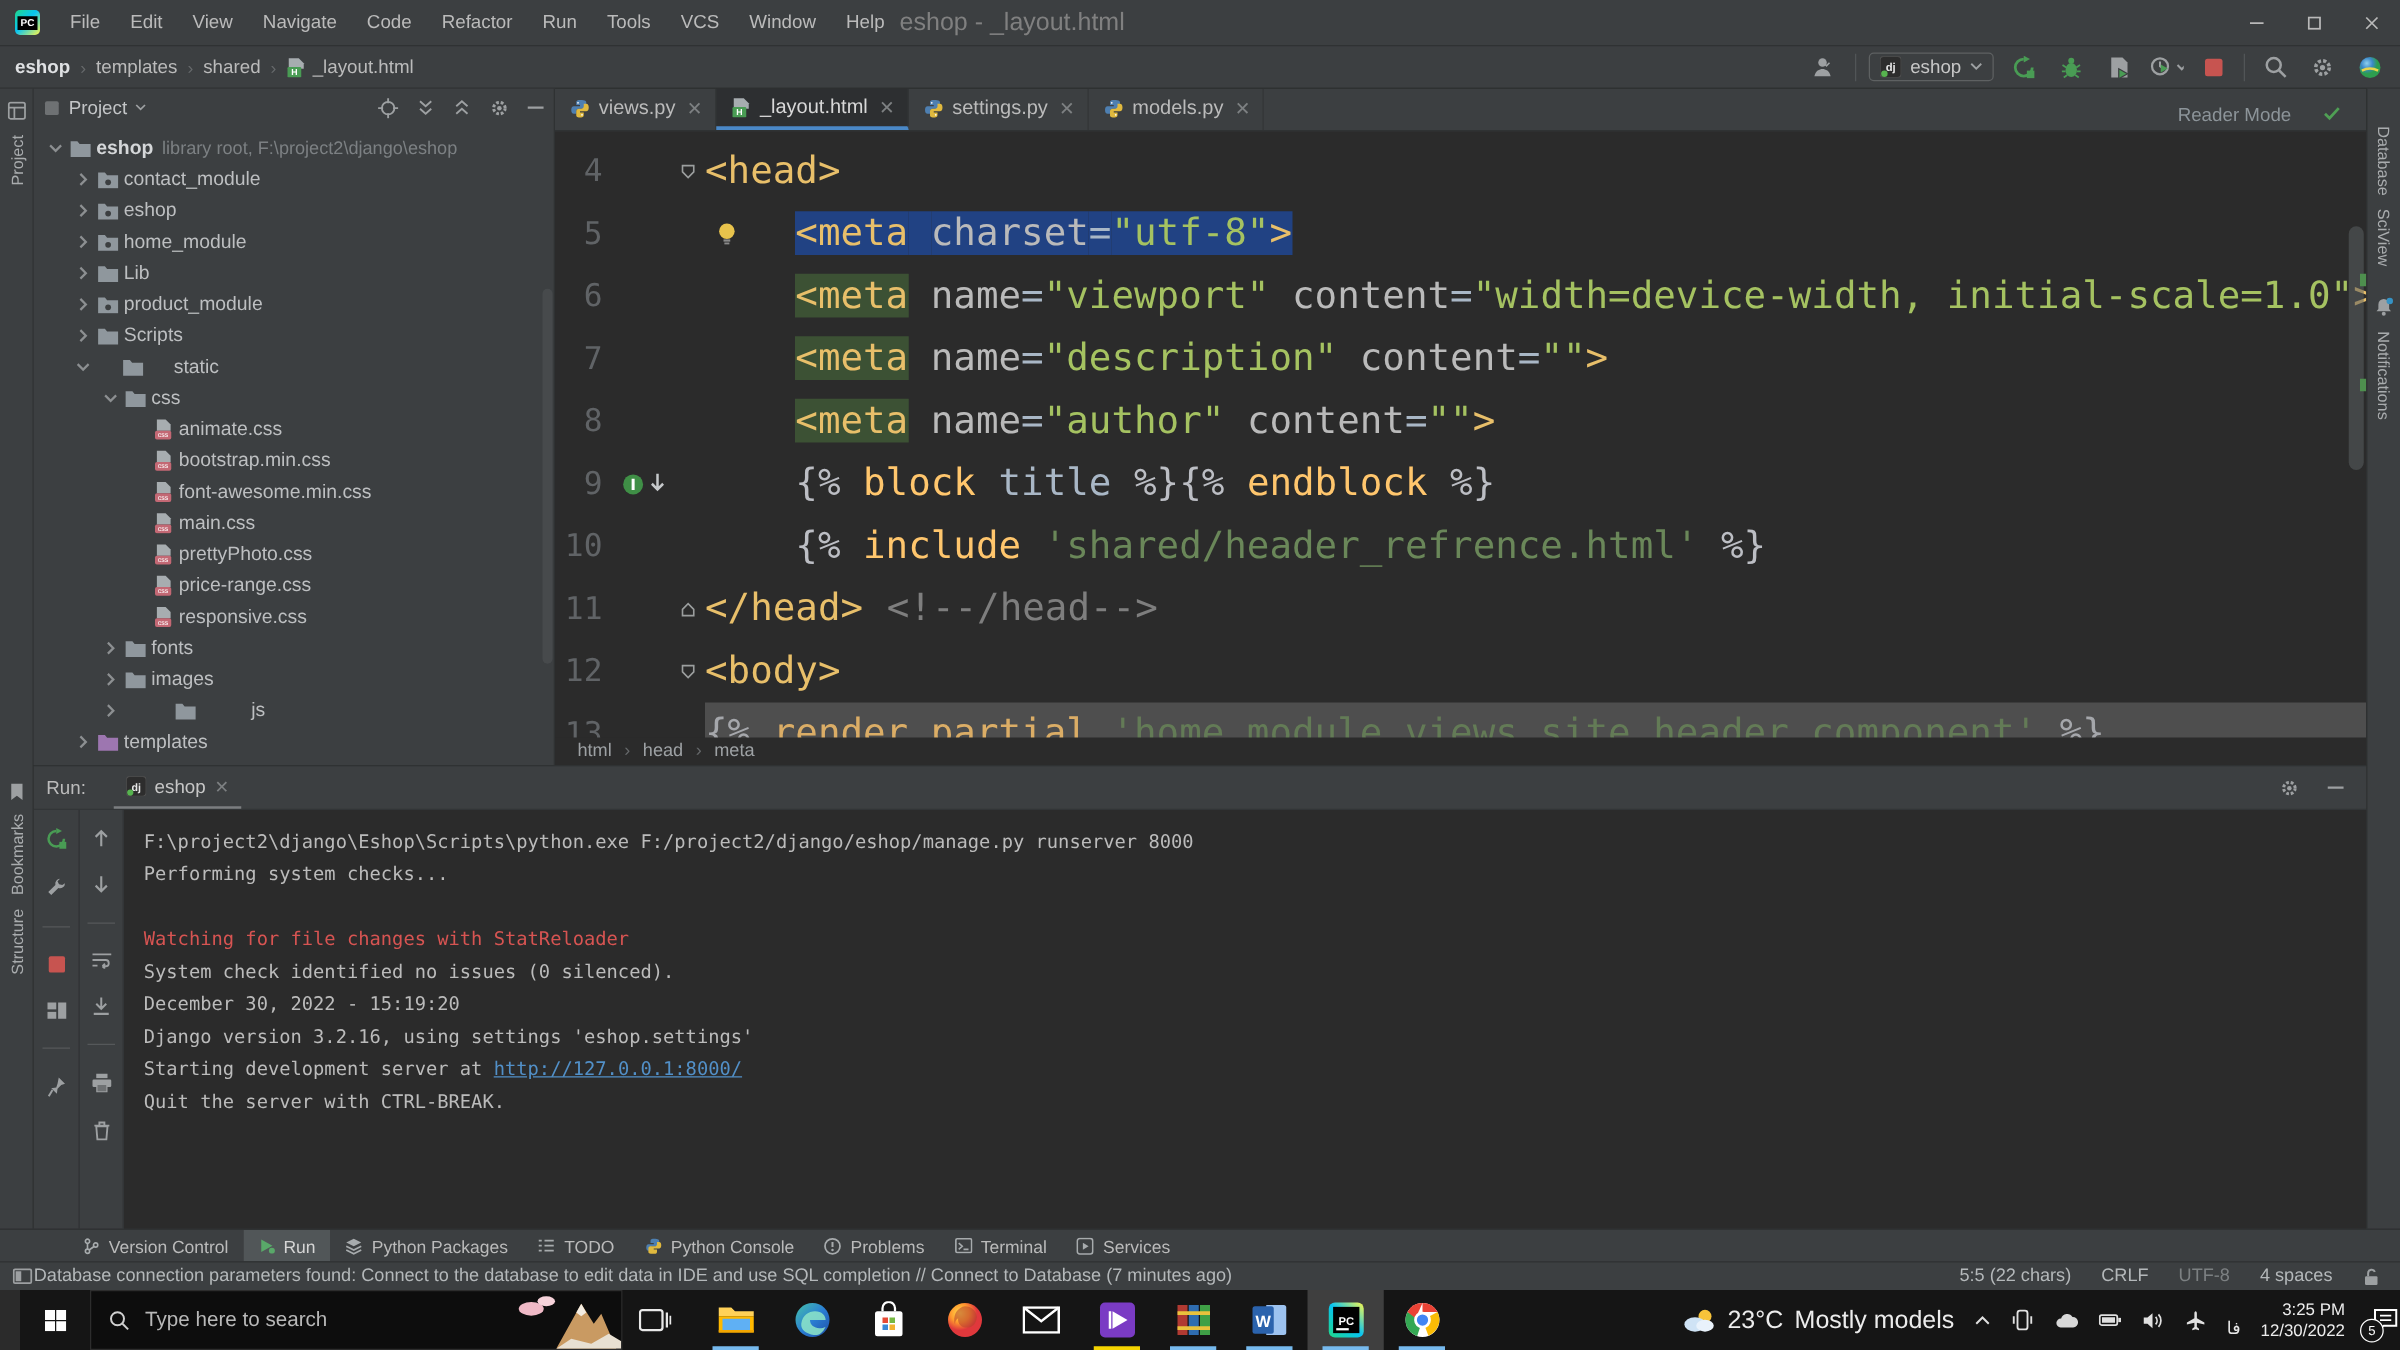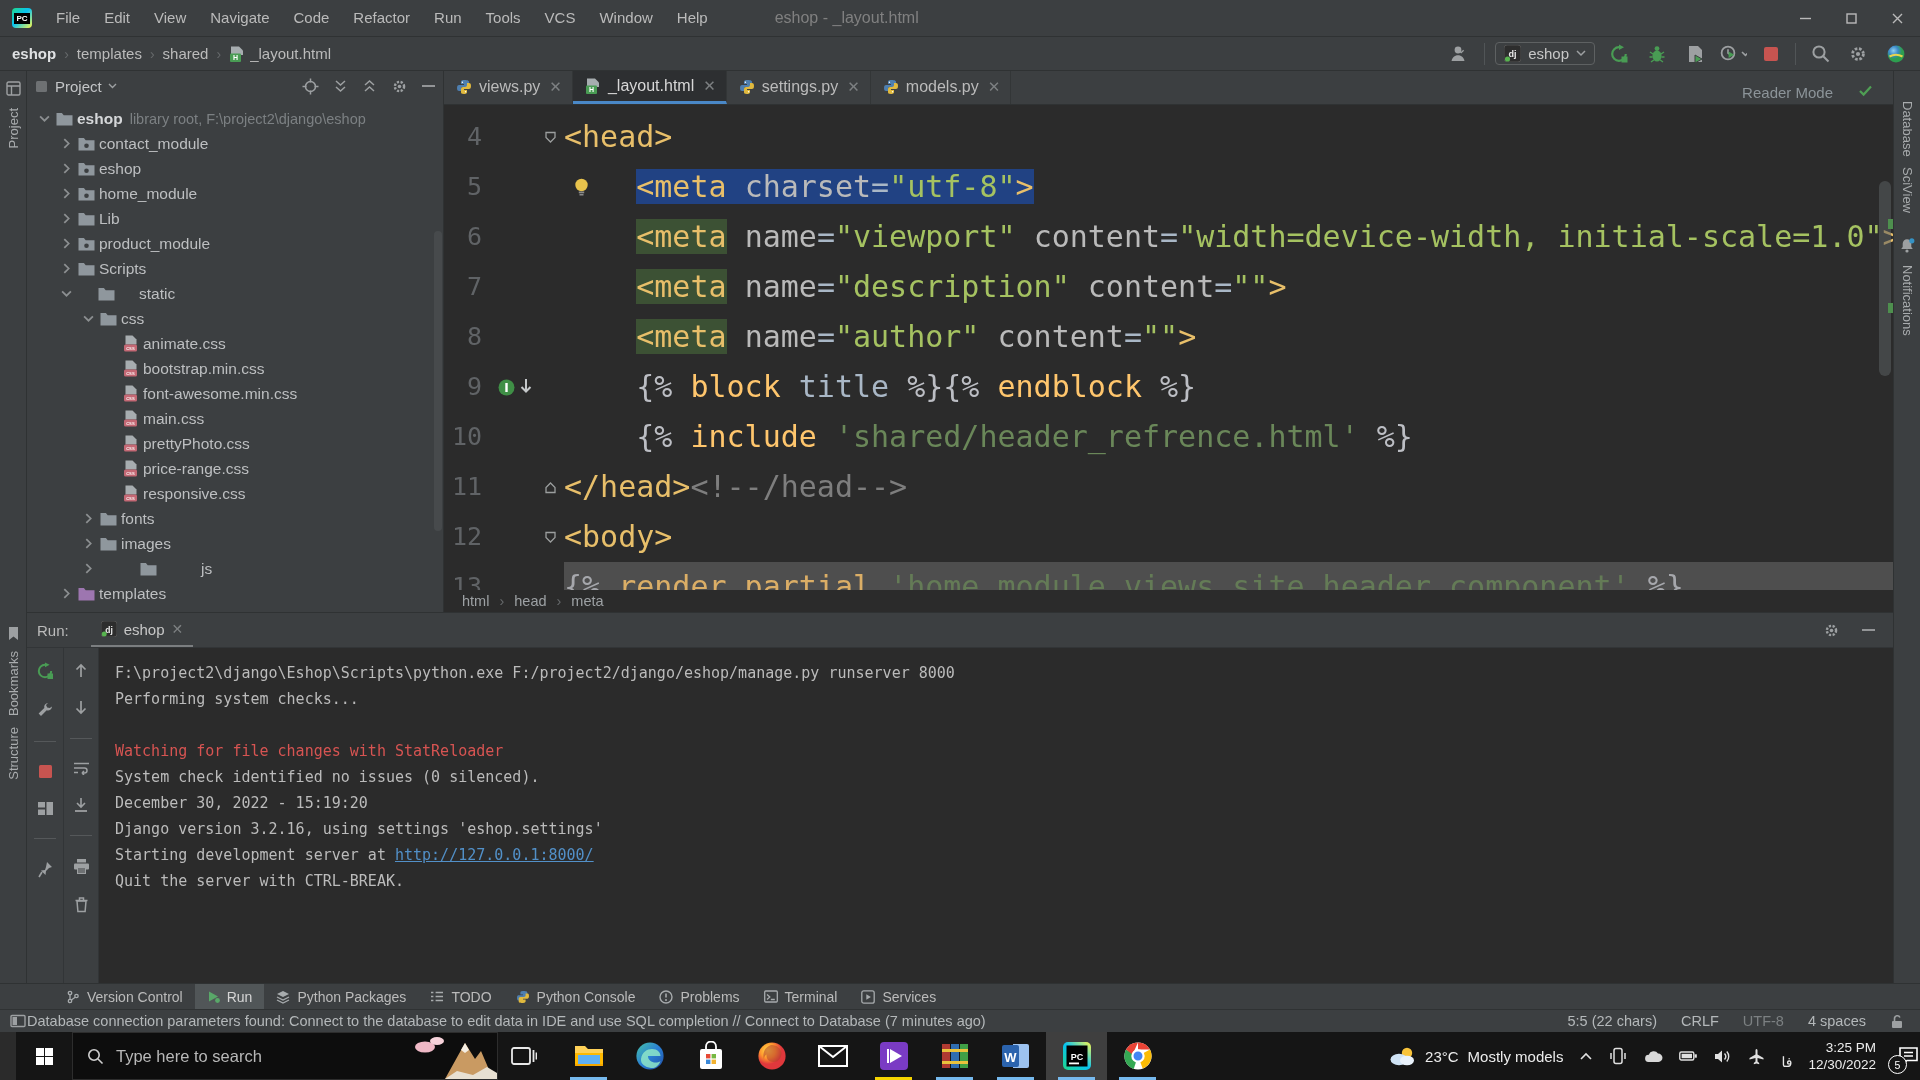--- a/index.html
+++ b/index.html
@@ -5,21 +5,21 @@
   html,body{margin:0;padding:0;background:#000;}
   #app{position:relative;width:1920px;height:1080px;overflow:hidden;background:#2b2b2b;
        font-family:"Liberation Sans",sans-serif;color:#bbbbbb;-webkit-font-smoothing:antialiased;}
   .abs{position:absolute;}
   svg{display:block;}
   
   #titlebar{left:0;top:0;width:1920px;height:37px;background:#3c3f41;display:flex;align-items:center;border-bottom:1px solid #2f3233;box-sizing:border-box;}
   .pc-logo{width:20px;height:20px;margin:0 12px 0 12px;border-radius:4px;background:linear-gradient(135deg,#21d789,#07c3f2 45%,#fcf84a);display:flex;align-items:center;justify-content:center;}
   .pc-logo span{font-size:8px;font-weight:bold;color:#fff;background:#000;padding:1px 2px;}
   .menu-item{padding:0 12px;font-size:15px;color:#bbbbbb;line-height:36px;cursor:default;}
-  #win-title{color:#808080;font-size:16px;margin-left:55px;}
+  #win-title{color:#808080;font-size:20px;}
   #win-controls{margin-left:auto;display:flex;height:100%;}
   .wc{width:46px;display:flex;align-items:center;justify-content:center;}
   
   #navbar{left:0;top:37px;width:1920px;height:34px;background:#3c3f41;display:flex;align-items:center;border-bottom:1px solid #2f3233;box-sizing:border-box;}
   #crumbs{display:flex;align-items:center;padding-left:12px;font-size:15px;}
   .crumb{color:#bbbbbb;display:flex;align-items:center;gap:5px;}
   .crumb.bold{color:#dfe1e3;font-weight:bold;}
   .crumb-sep{color:#66696b;margin:0 8px;font-size:14px;}
   #nav-right{margin-left:auto;display:flex;align-items:center;gap:10px;padding-right:10px;}
   .vsep{width:1px;height:22px;background:#515557;}
@@ -50,21 +50,21 @@
   .etab{height:34px;display:flex;align-items:center;gap:7px;padding:0 10px 0 12px;font-size:16px;color:#bbbbbb;box-sizing:border-box;border-right:1px solid #333637;}
   .etab.active{background:#2d2f31;color:#d8d8d8;border-bottom:3px solid #4a88c7;}
   .etab .x{color:#7d8082;font-size:15px;margin-left:2px;}
   #code{position:relative;height:485px;overflow:hidden;font-family:"DejaVu Sans Mono",monospace;}
   .cl{position:relative;height:50px;}
   .cl .ln{position:absolute;left:0;top:0;width:38px;text-align:right;font-size:25px;line-height:50px;color:#606366;font-family:"DejaVu Sans Mono",monospace;}
   .cl .ct{position:absolute;left:120px;top:0;right:0;height:50px;line-height:50px;font-size:30px;white-space:pre;}
   .cl.cut .ct{background:#4e4e4e;}
   .cl.cut .ct span{opacity:.8;}
   .tk-tag{color:#e8bf6a;} .tk-attr{color:#bababa;} .tk-str{color:#a5c261;} .tk-str2{color:#6a8759;}
-  .tk-kw{color:#ffc66d;} .tk-br{color:#bcbec4;} .tk-pl{color:#a9b7c6;} .tk-com{color:#7e7e7e;}
+  .tk-kw{color:#ffc66d;} .tk-br{color:#bcbec4;} .tk-pl{color:#a9b7c6;} .tk-com{color:#7e7e7e;margin-left:19px;}
   .bg-sel{background:#214283;} .bg-occ{background:#3c5134;}
   .gicon{position:absolute;top:0;height:50px;display:flex;align-items:center;}
   #reader-mode{right:60px;top:13px;font-size:15px;color:#8c9499;}
   #insp-check{right:20px;top:14px;}
   #ed-scroll{right:2px;top:110px;width:12px;height:195px;background:#5a5e60;opacity:.55;border-radius:6px;}
   .vcs-mark{position:absolute;right:0;width:5px;background:#4e8f4e;}
   #ebc{position:absolute;left:0;bottom:0;width:100%;height:22px;background:#2b2b2b;display:flex;align-items:center;padding-left:18px;font-size:14.5px;color:#9da1a4;gap:4px;box-sizing:border-box;}
   #ebc .sep{color:#66696b;margin:0 6px;}
   
   #run{left:27px;top:612px;width:1866px;height:371px;background:#2b2b2b;border-top:1px solid #2f3233;box-sizing:border-box;}
@@ -93,21 +93,21 @@
   #start{width:56px;height:48px;display:flex;align-items:center;justify-content:center;}
   #searchbox{width:426px;height:48px;background:#0d0d0d;border:1px solid #2d2d2d;box-sizing:border-box;display:flex;align-items:center;position:relative;}
   #searchbox .ph{color:#b8b8b8;font-size:16.5px;margin-left:12px;}
   #search-art{position:absolute;right:0;top:0;height:100%;display:flex;align-items:flex-end;}
   #taskview{width:52px;height:48px;display:flex;align-items:center;justify-content:center;}
   #apps{display:flex;height:48px;margin-left:8px;}
   .app{width:61px;height:48px;display:flex;align-items:center;justify-content:center;position:relative;}
   .app.activebg{background:#3f3f3f;}
   .app .uline{position:absolute;bottom:0;left:12px;right:12px;height:3px;background:#76b9ed;}
   #tray{margin-left:auto;display:flex;align-items:center;gap:16px;padding-right:10px;height:100%;}
-  #weather{display:flex;align-items:center;gap:9px;color:#ececec;font-size:15px;}
+  #weather{display:flex;align-items:center;gap:9px;color:#ececec;font-size:20px;}
   .tray-ic{display:flex;align-items:center;justify-content:center;}
   #lang{color:#e8e8e8;font-size:14px;margin-top:12px;}
   #clock{color:#ececec;font-size:13.5px;text-align:right;line-height:17px;}
   #notif{position:relative;width:34px;height:40px;display:flex;align-items:center;justify-content:center;}
   #notif .badge{position:absolute;left:-4px;bottom:2px;width:17px;height:17px;border:1.5px solid #fff;border-radius:50%;background:#151515;color:#fff;font-size:10.5px;display:flex;align-items:center;justify-content:center;}
 </style>
 </head>
 <body>
 
 <div id="app">

